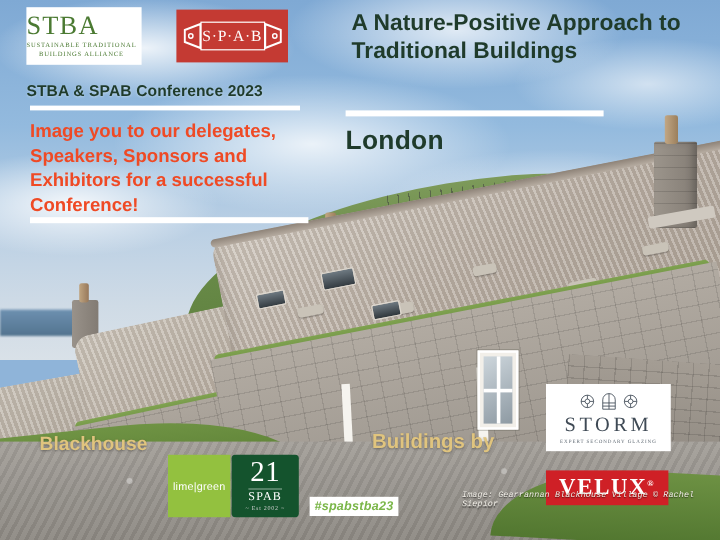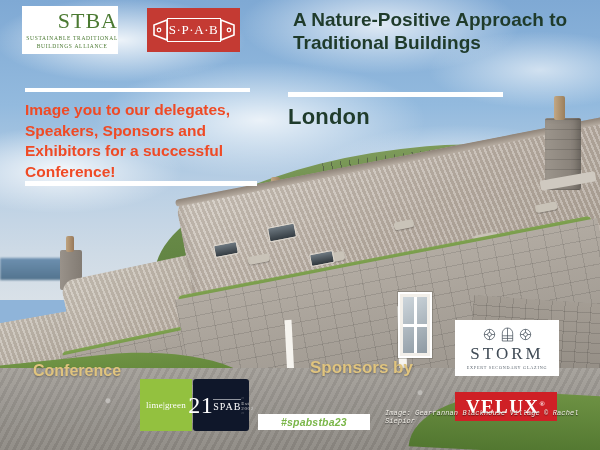--- a/index.html
+++ b/index.html
@@ -239,21 +239,21 @@
     transform: rotate(4deg);
   }
 
   
   .overlay { position:absolute; inset:0; }
 
   
   .stba-logo {
     position:absolute; left:22px; top:6px; width:96px; height:48px;
     background:#ffffff; display:flex; flex-direction:column;
-    align-items:flex-end; justify-content:center;
+    align-items:flex-start; justify-content:center;
   }
   .stba-word {
     font-family:"Liberation Serif", serif; font-size:22px; letter-spacing:1px;
     color:#4b7a32; line-height:1; font-weight:400;
   }
   .stba-sub {
     font-family:"Liberation Serif", serif; font-size:5.5px; color:#4b7a32;
     letter-spacing:.7px; line-height:1.35; text-align:center; margin-top:3px;
   }
   .spab-logo {
@@ -332,45 +332,45 @@
   }
   .steico-tag {
     font-size:6.6px; color:#6cab3e; letter-spacing:1.55px; margin-top:4px;
   }
 
   .limegreen-logo {
     position:absolute; left:140px; top:379px; width:52px; height:52px;
     background:#93c13f; display:flex; align-items:center; justify-content:center;
   }
   .limegreen-word {
-    font-family:Liberation Serif, serif; color:#fff; font-size:9px;
+    font-family:Liberation Sans, sans-serif; color:#fff; font-size:9px;
     letter-spacing:.2px; margin-top:0;
   }
 
   .years-logo {
     position:absolute; left:193px; top:379px; width:56px; height:52px;
-    background:#0f172a; display:flex; flex-direction:row;
+    background:#14532d; display:flex; flex-direction:column;
     align-items:center; justify-content:center; border-radius:3px;
   }
   .years-num {
     font-family:"Liberation Serif", serif; color:#fff; font-size:24px;
     line-height:.95; letter-spacing:.5px;
   }
   .years-word {
     font-family:"Liberation Serif", serif; color:#fff; font-size:10px;
     letter-spacing:1px; border-top:1px solid rgba(255,255,255,.55);
     padding-top:1px; margin-top:1px;
   }
   .years-est {
     font-family:"Liberation Serif", serif; color:#cfcfcf; font-size:5px;
     letter-spacing:.6px; margin-top:2px;
   }
 
   .hashtag {
-    position:absolute; left:258px; top:414px; padding:2px 23px;
+    position:absolute; left:258px; top:414px; padding:2px 4px;
     background:#fff; color:#7ab648; font-size:10.5px; font-weight:700;
     font-style:italic; letter-spacing:.2px;
   }
 
   .storm-logo {
     position:absolute; left:455px; top:320px; width:104px; height:56px;
     background:#fff; display:flex; flex-direction:column;
     align-items:center; justify-content:center;
   }
   .storm-icons { display:flex; gap:5px; align-items:center; margin-bottom:3px; }
@@ -488,44 +488,45 @@
         <div class="spab-box">
           <span class="spab-word">S·P·A·B</span>
         </div>
         <svg class="spab-wing r" viewBox="0 0 16 24">
           <path d="M1 2 L14 7 L14 17 L1 22 Z" fill="none" stroke="#fff" stroke-width="1.6"></path>
           <circle cx="9" cy="12" r="1.8" fill="none" stroke="#fff" stroke-width="1.2"></circle>
         </svg>
       </div>
     </div>
 
+    <div class="conf-line">STBA &amp; SPAB Conference 2023</div>
     <div class="rule-left"></div>
     <div class="thanks">Image you to our delegates, Speakers, Sponsors and Exhibitors for a successful Conference!</div>
     <div class="rule-left2"></div>
 
     <div class="title">A Nature-Positive Approach to Traditional Buildings</div>
     <div class="rule-right"></div>
     <div class="city">London</div>
 
-    <div class="exhibitors-label">Conference</div>
+    <div class="exhibitors-label">Blackhouse</div>
 
 
     <div class="limegreen-logo">
       <div class="limegreen-word">lime|green</div>
     </div>
 
     <div class="years-logo">
       <div class="years-num">21</div>
       <div class="years-word">SPAB</div>
       <div class="years-est">~ Est 2002 ~</div>
     </div>
 
     <div class="hashtag">#spabstba23</div>
 
-    <div class="sponsored-label">Sponsors by</div>
+    <div class="sponsored-label">Buildings by</div>
 
     <div class="storm-logo">
       <div class="storm-icons">
         <svg width="13" height="13" viewBox="0 0 20 20">
           <circle cx="10" cy="10" r="8" fill="none" stroke="#3f4a55" stroke-width="1.1"></circle>
           <circle cx="10" cy="10" r="3" fill="none" stroke="#3f4a55" stroke-width="1.1"></circle>
           <path d="M10 2 V7 M10 13 V18 M2 10 H7 M13 10 H18" stroke="#3f4a55" stroke-width="1.1"></path>
         </svg>
         <svg width="13" height="15" viewBox="0 0 20 22">
           <path d="M2 21 V9 A8 8 0 0 1 18 9 V21 Z" fill="none" stroke="#3f4a55" stroke-width="1.1"></path>

